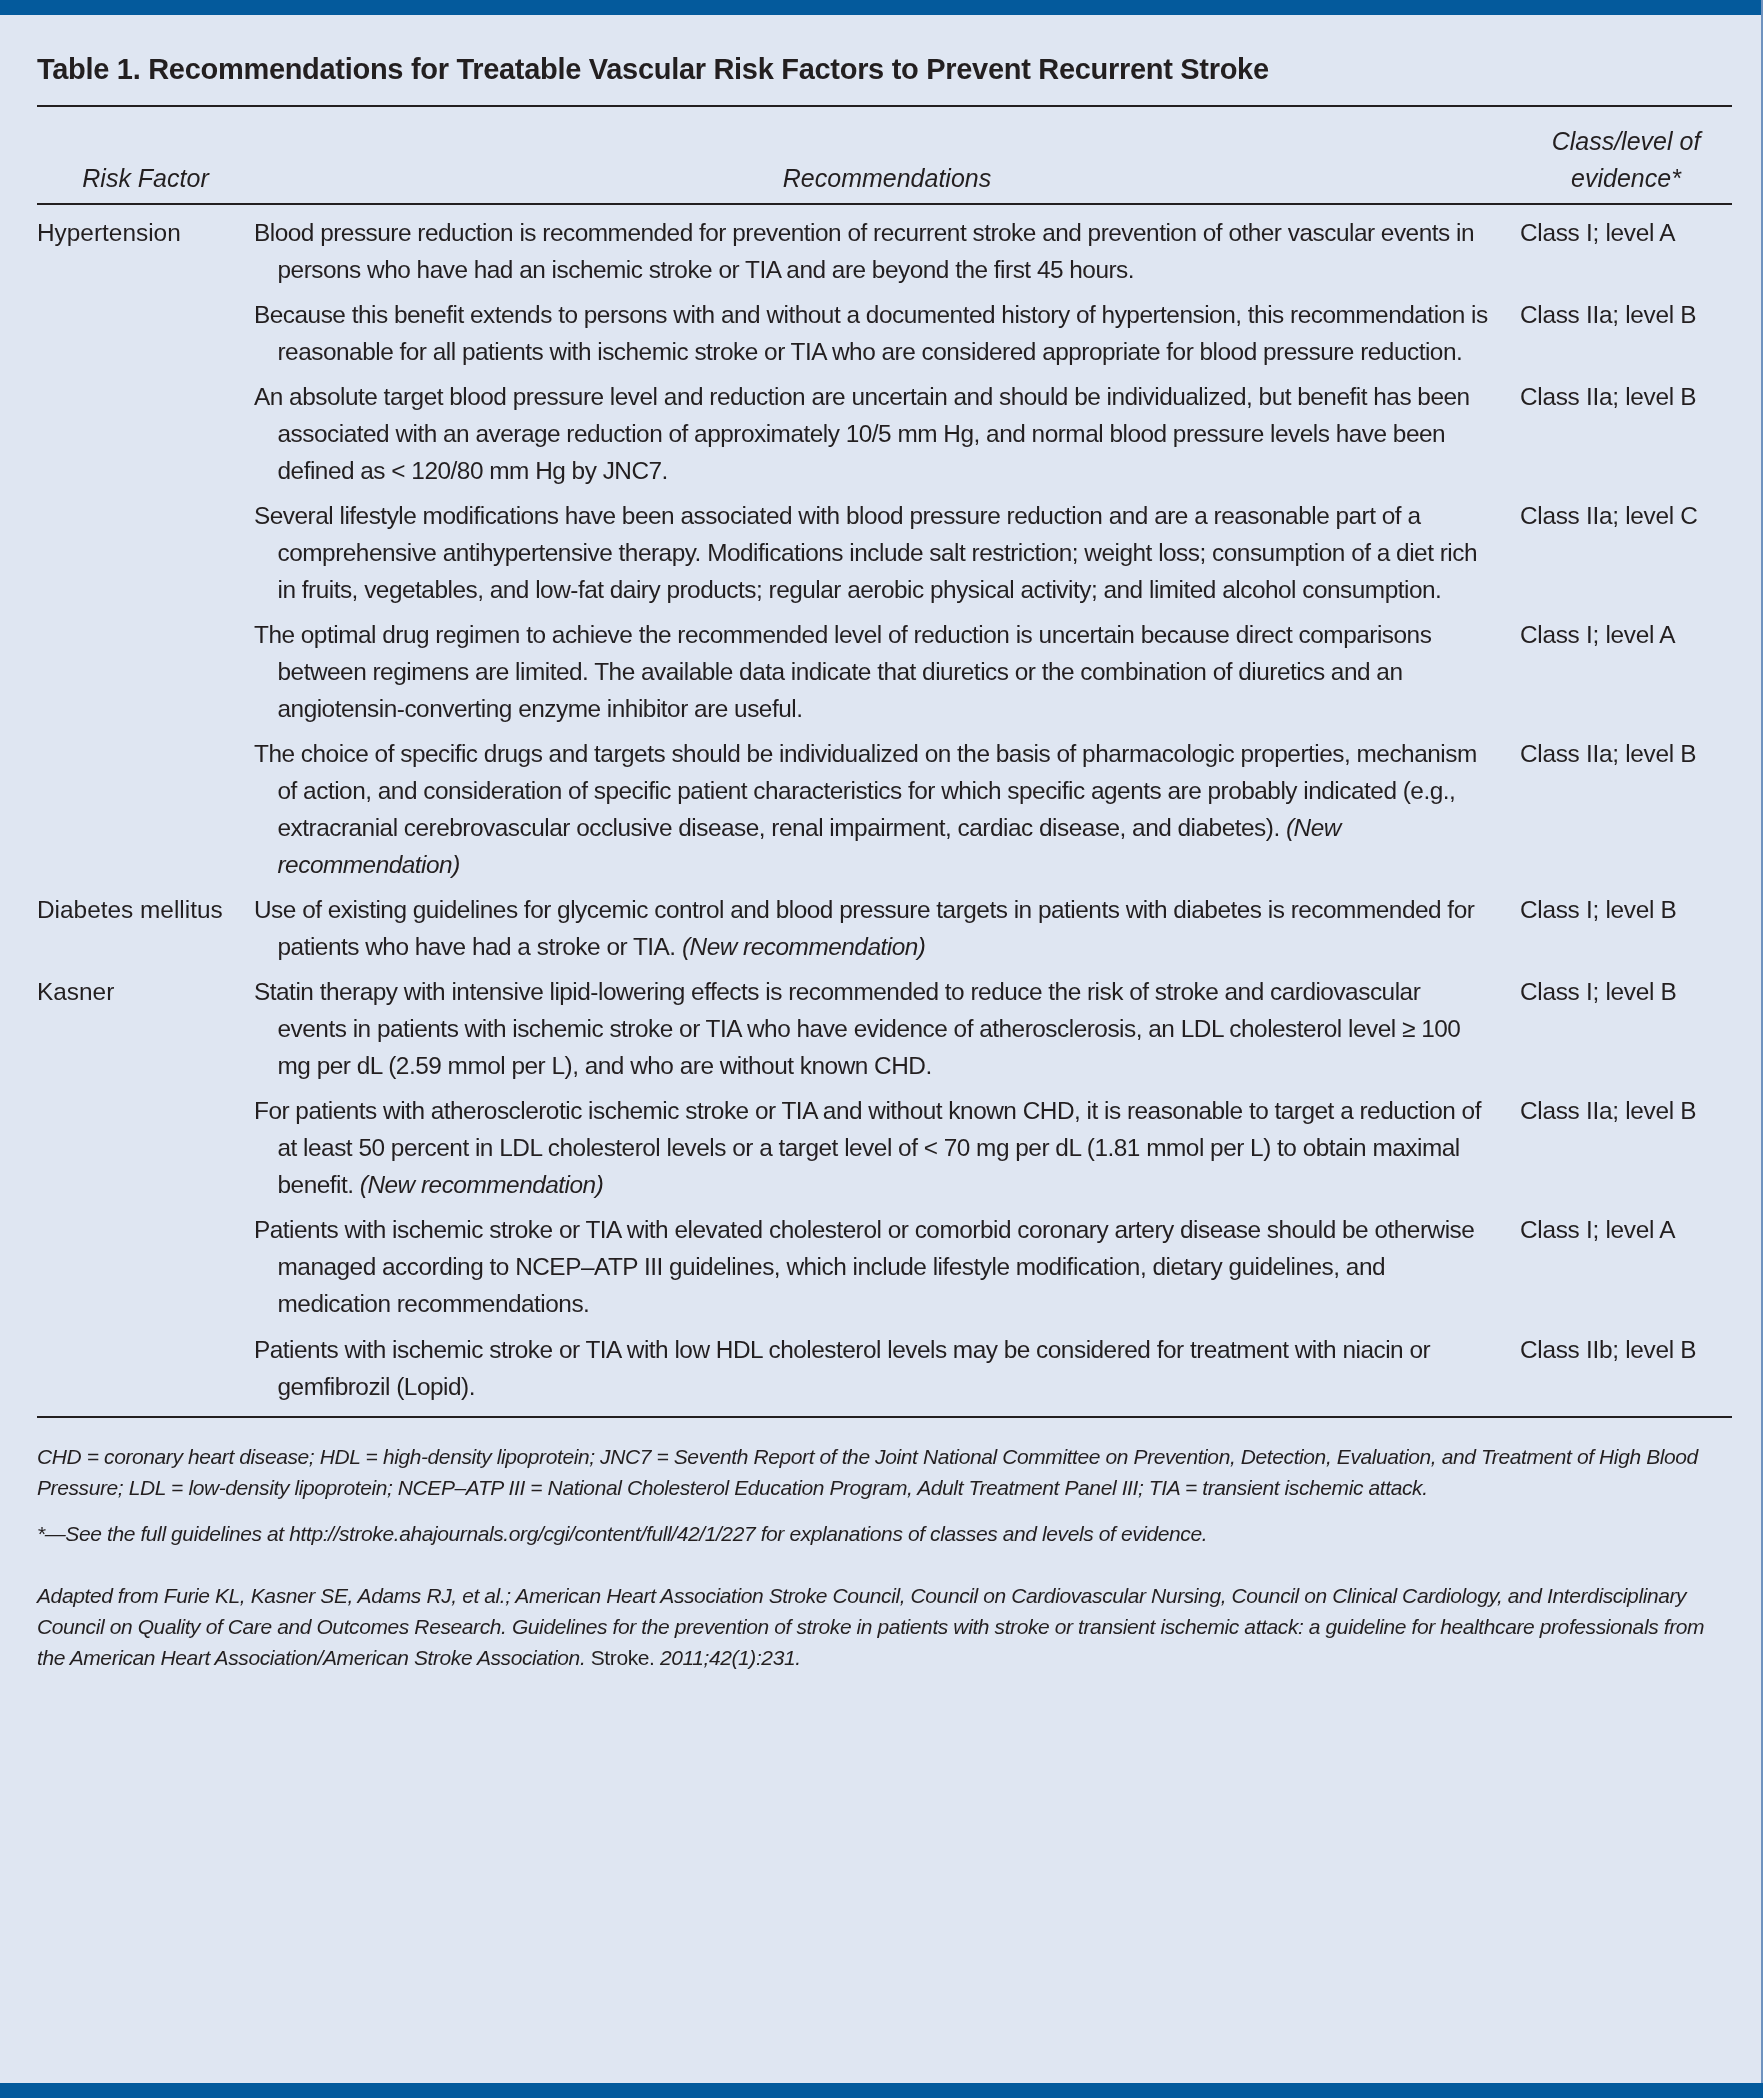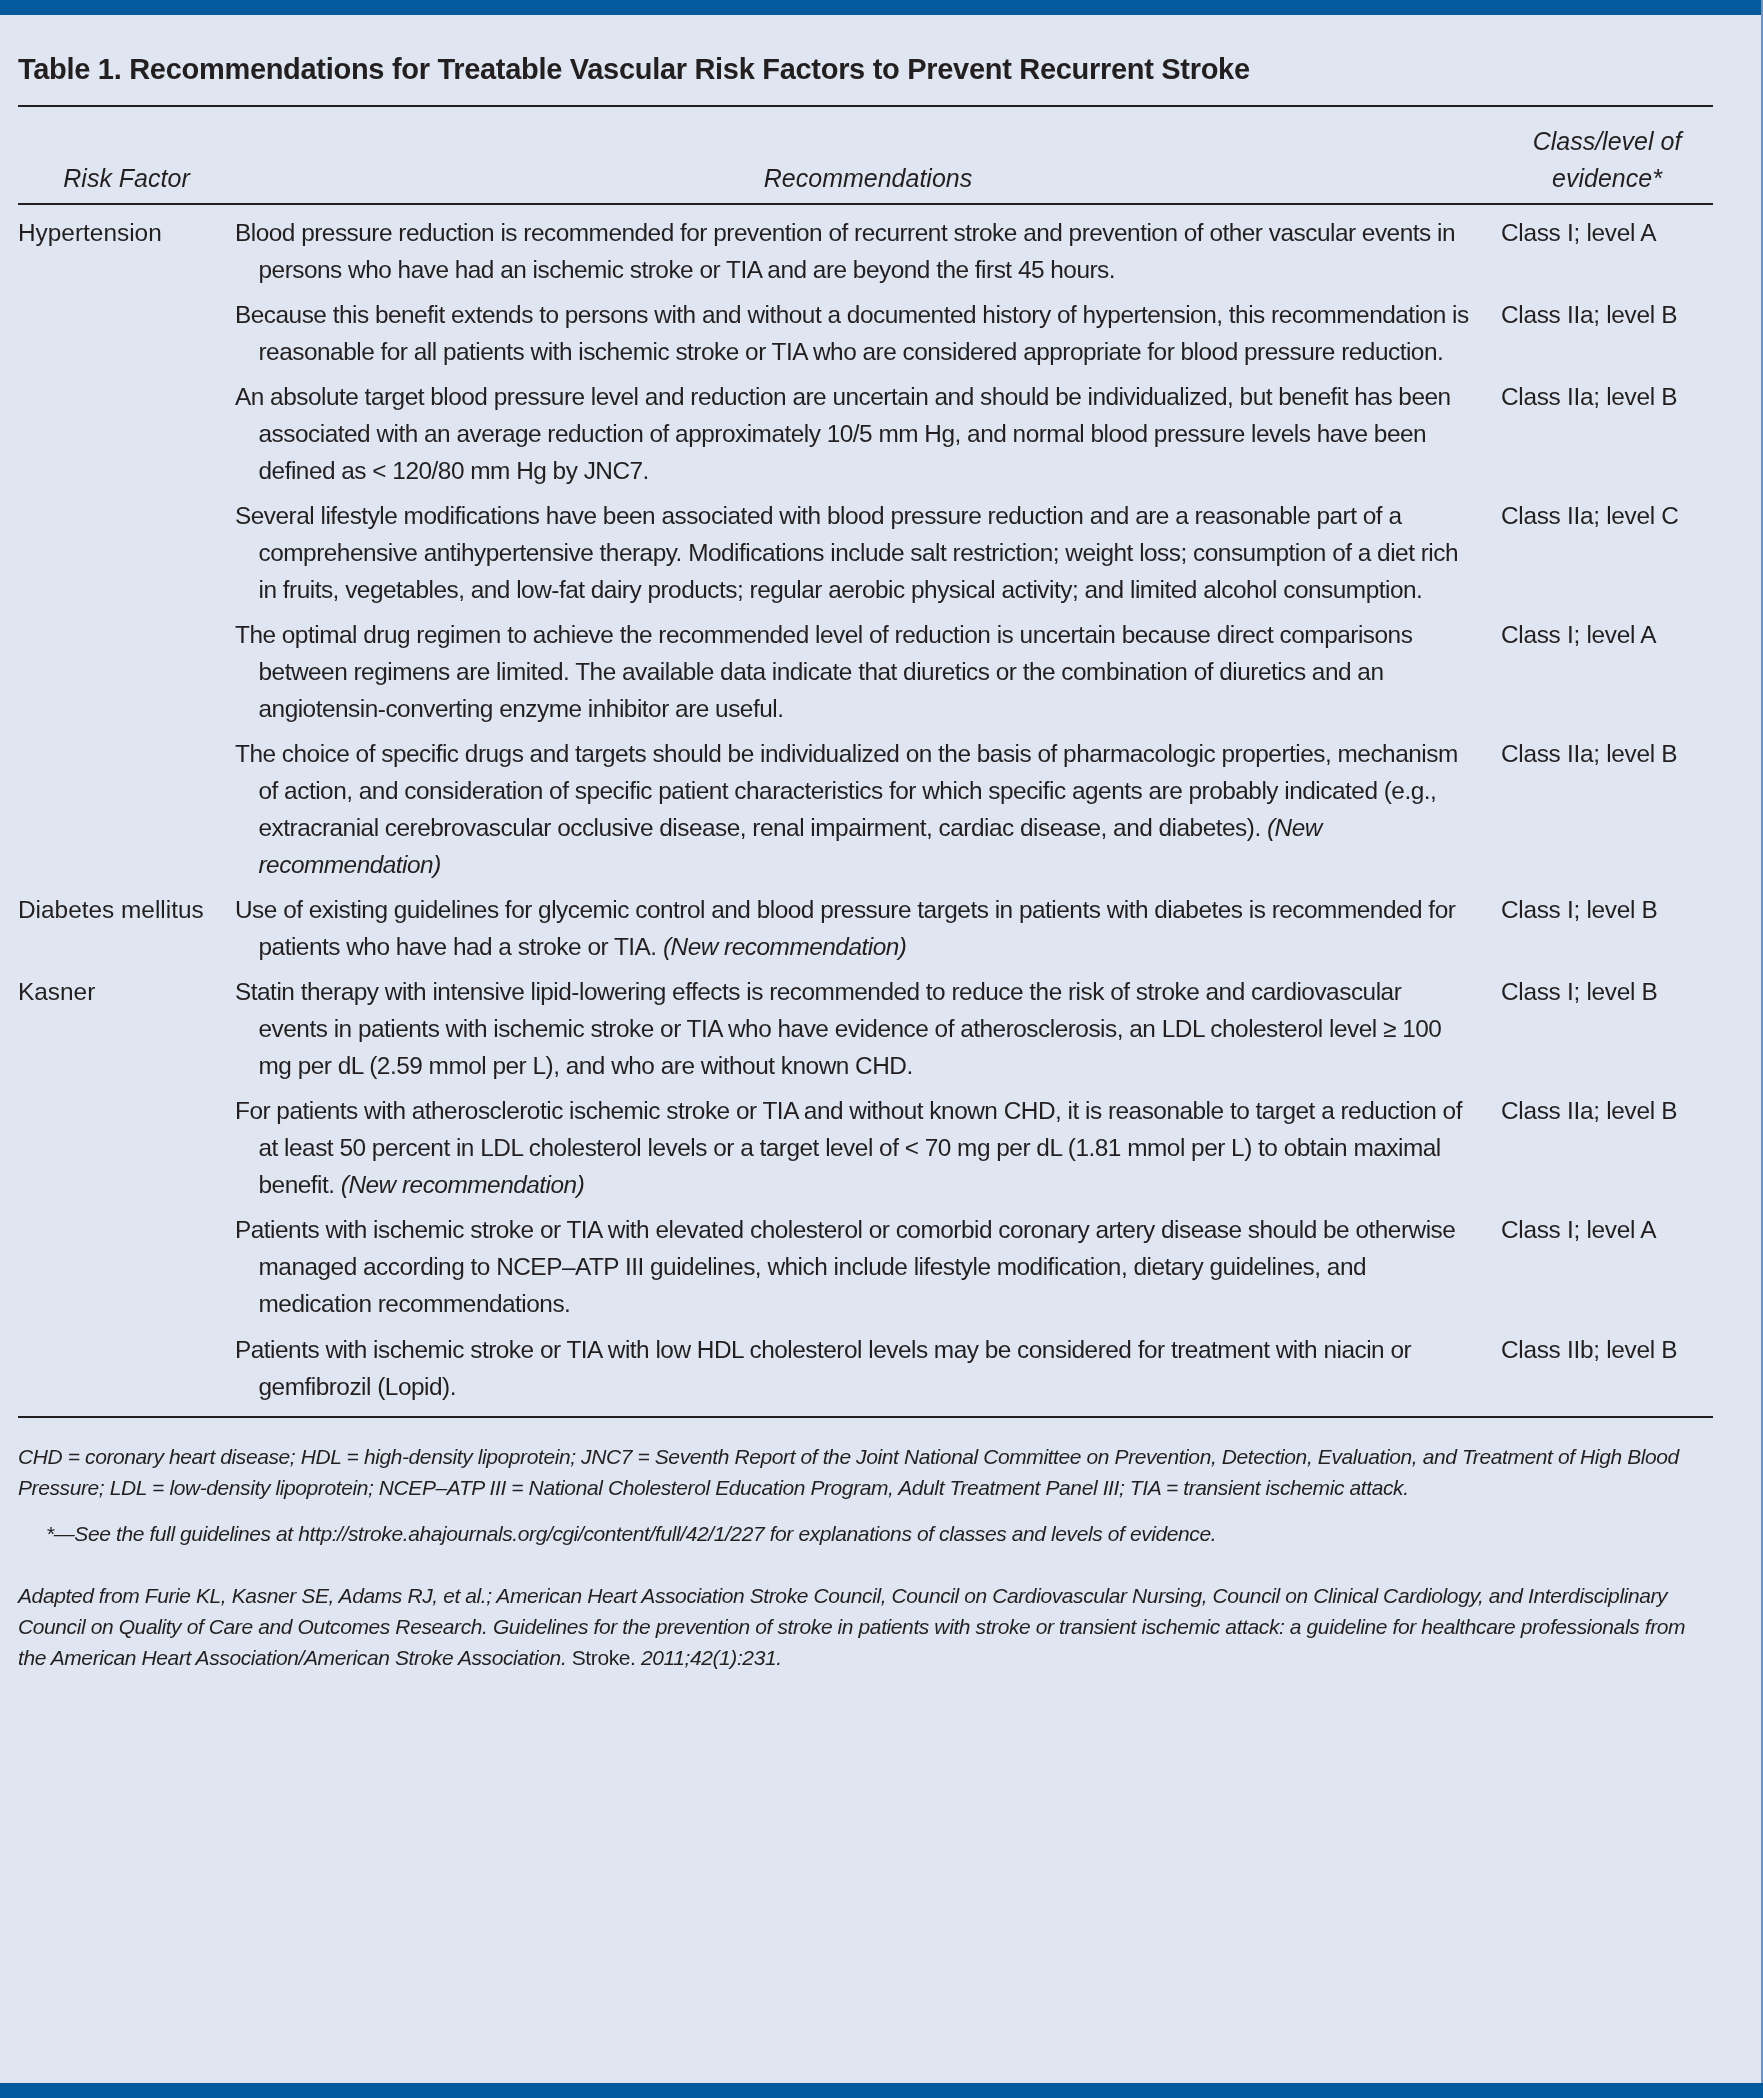--- a/index.html
+++ b/index.html
@@ -6,21 +6,21 @@
   body {
     width: 1763px; height: 2099px; overflow: hidden;
     background: #dfe6f2;
     font-family: "Liberation Sans", sans-serif;
     color: #231f20;
     position: relative;
   }
   .topbar { position: absolute; left: 0; top: 0; width: 1763px; height: 15.4px; background: #045a9c; }
   .bottombar { position: absolute; left: 0; top: 2083px; width: 1763px; height: 15.4px; background: #045a9c; }
   .rightedge { position: absolute; right: 0; top: 0; width: 1.8px; height: 2099px; background: #6f93bf; }
-  .wrap { position: absolute; left: 18px; top: 15.4px; width: 1695px; }
+  .wrap { position: absolute; left: 37px; top: 15.4px; width: 1695px; }
   .title {
     font-weight: bold; font-size: 29px; letter-spacing: -0.3px;
     margin: 33px 0 0 0; height: 42px; line-height: 42px;
   }
   .rule { border-top: 2.7px solid #231f20; }
   .rule.r1 { margin-top: 14.5px; }
   table { border-collapse: collapse; width: 1695px; table-layout: fixed; }
   col.c1 { width: 217px; }
   col.c2 { width: 1266px; }
   col.c3 { width: 212px; }
@@ -37,21 +37,21 @@
   .risk { padding-right: 9px; }
   .risk .rf { display: block; padding-left: 23.5px; text-indent: -23.5px; }
   .rec { padding-left: 0; padding-right: 27px; }
   .rec .txt { display: block; padding-left: 23.5px; text-indent: -23.5px; letter-spacing: -0.5px; }
   .rec .note { font-style: italic; }
   .cls { letter-spacing: -0.3px; white-space: nowrap; }
   .rule.r3 { margin-top: 3.6px; }
   .foot { font-size: 21px; line-height: 31px; font-style: italic; letter-spacing: -0.4px; }
   .foot p { margin: 0; }
   .foot .abbr { margin-top: 23px; }
-  .foot .ast { margin-top: 14.5px; margin-left: 28px; }
+  .foot .ast { margin-top: 14.5px; }
   .foot .src { margin-top: 31px; }
   .foot .upright { font-style: normal; }
 </style>
 </head>
 <body>
 
 <div class="topbar"></div>
 <div class="rightedge"></div>
 
 <div class="wrap">

